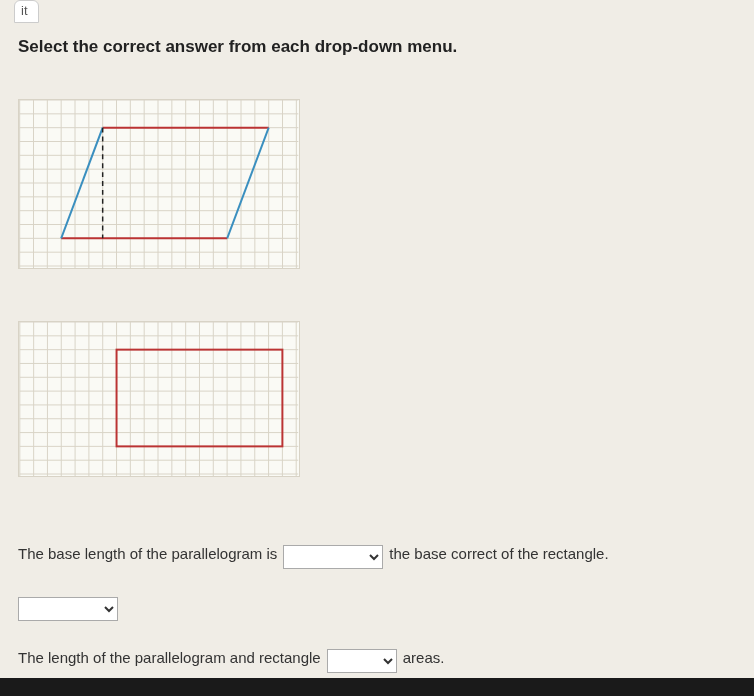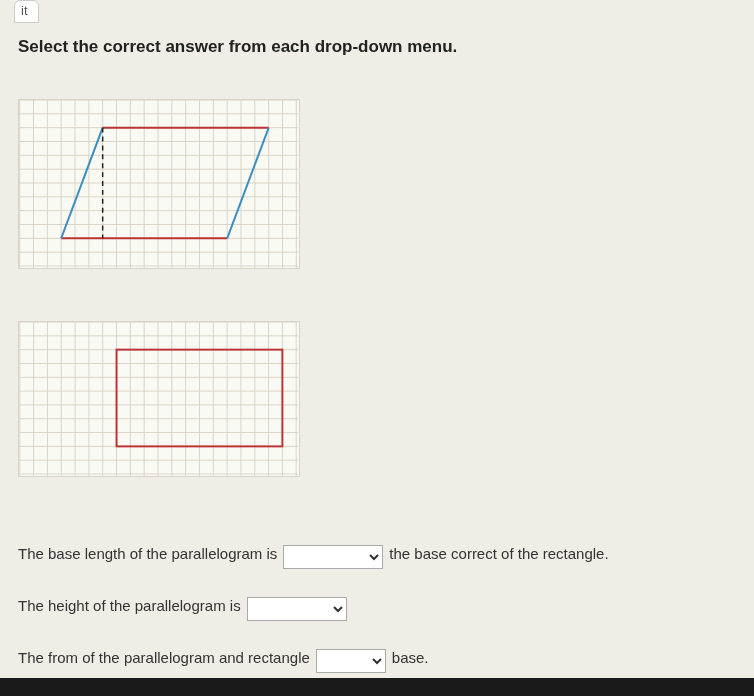--- a/index.html
+++ b/index.html
@@ -173,28 +173,27 @@
     <rect x="98" y="28" width="168" height="98" fill="none" stroke="#b33" stroke-width="2"></rect>
   </svg>
 
   <div class="statement">
     <span>The base length of the parallelogram is</span>
     <select class="dropdown"><option></option></select>
     <span>the base correct of the rectangle.</span>
   </div>
 
   <div class="statement">
-    <span>The height of the parallelogram is</span>
     <select class="dropdown"><option></option></select>
   </div>
 
   <div class="statement last">
-    <span>The from of the parallelogram and rectangle</span>
+    <span>The length of the parallelogram and rectangle</span>
     <select class="dropdown dropdown-sm"><option></option></select>
-    <span>base.</span>
+    <span>areas.</span>
   </div>
 
 </div>
 
 <div class="bottom-bar"></div>
 
 
 
 
 </body></html>

